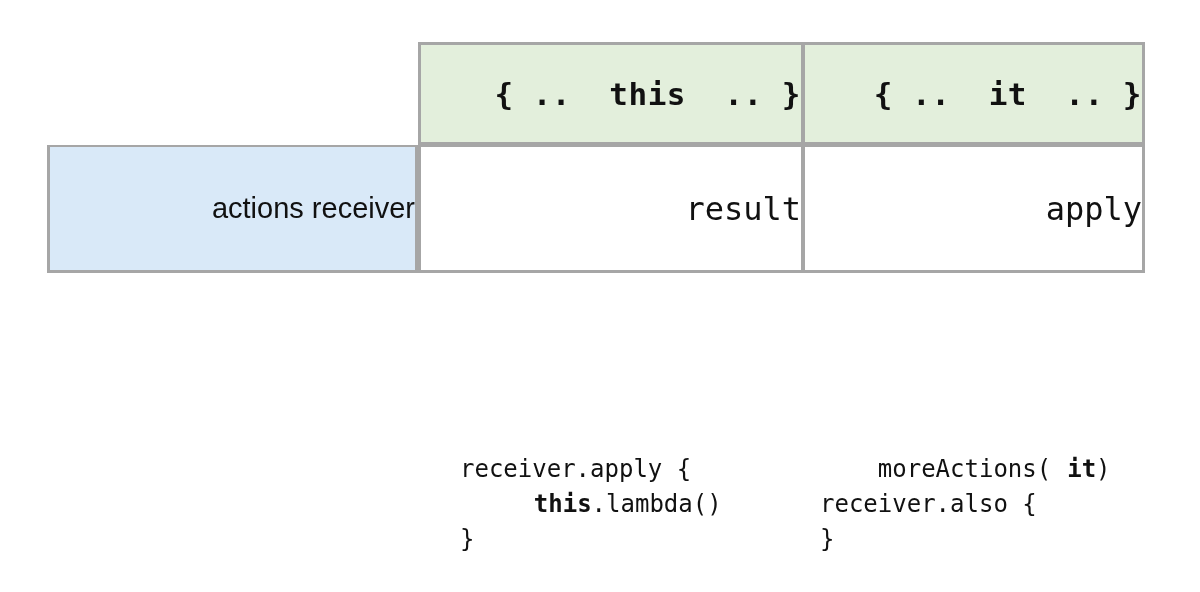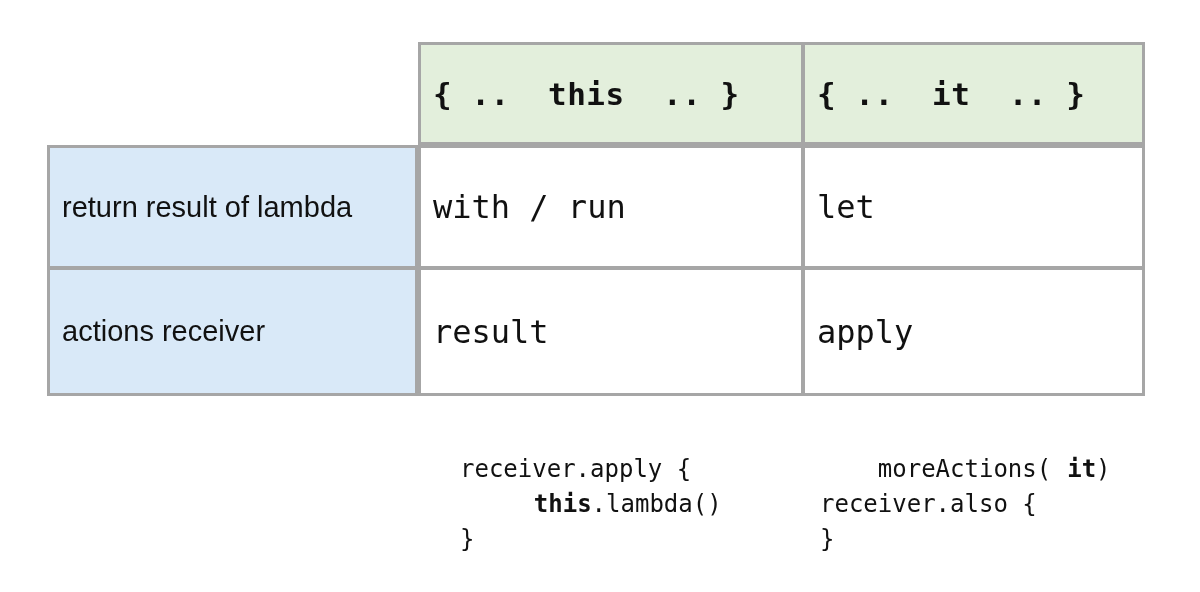--- a/index.html
+++ b/index.html
@@ -20,23 +20,23 @@
   #scope-table {
     position: absolute;
     left: 47px;
     top: 42px;
     width: 1098px;
     border-collapse: separate;
     border-spacing: 0;
   }
 
   #scope-table td {
-    padding: 12px;
+    padding: 0;
     vertical-align: middle;
-    text-align: left;
+    text-align: right;
     box-sizing: border-box;
   }
 
   
   .col-label  { width: 371px; }
   .col-this   { width: 385px; }
   .col-it     { width: 342px; }
 
   
   .corner-cell {
@@ -114,25 +114,20 @@
 <body>
 
 <table id="scope-table">
   <tbody>
     <tr>
       <td class="corner-cell col-label"></td>
       <td class="header-cell h-this col-this">{ ..  this  .. }</td>
       <td class="header-cell h-it col-it">{ ..  it  .. }</td>
     </tr>
     <tr>
-      <td class="row-label-cell r1 col-label">return result of lambda</td>
-      <td class="value-cell r1 c-this col-this">with / run</td>
-      <td class="value-cell r1 c-it col-it">let</td>
-    </tr>
-    <tr>
       <td class="row-label-cell r2 col-label">actions receiver</td>
       <td class="value-cell r2 c-this col-this">result</td>
       <td class="value-cell r2 c-it col-it">apply</td>
     </tr>
   </tbody>
 </table>
 
 <div id="code-examples">
   <div class="code-block" id="code-apply"><span class="code-line"><span>receiver.apply {</span></span><span class="code-line"><span>    </span><span class="kw">this</span><span>.lambda()</span></span><span class="code-line"><span>}</span></span></div>
   <div class="code-block" id="code-also"><span class="code-line"><span>    moreActions(</span><span class="kw">it</span><span>)</span></span><span class="code-line"><span>receiver.also {</span></span><span class="code-line"><span>}</span></span></div>

